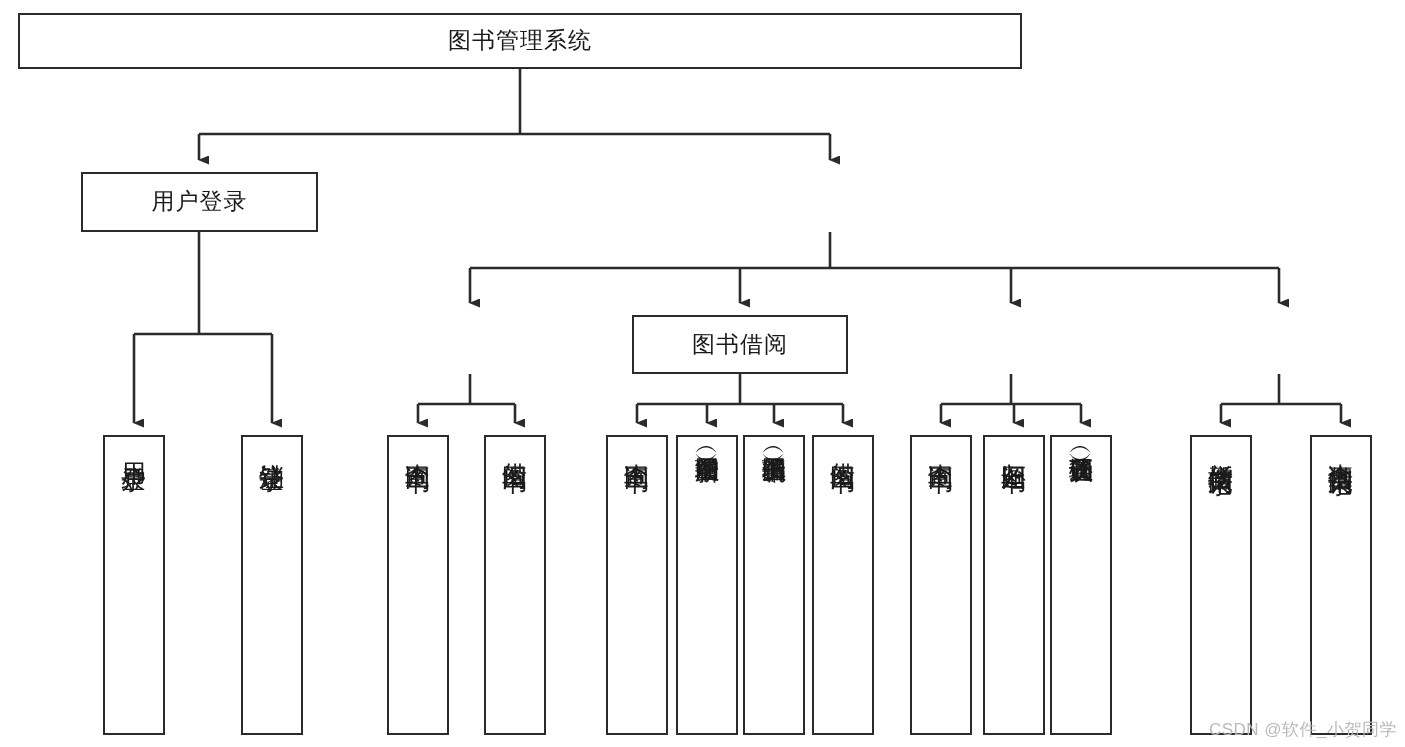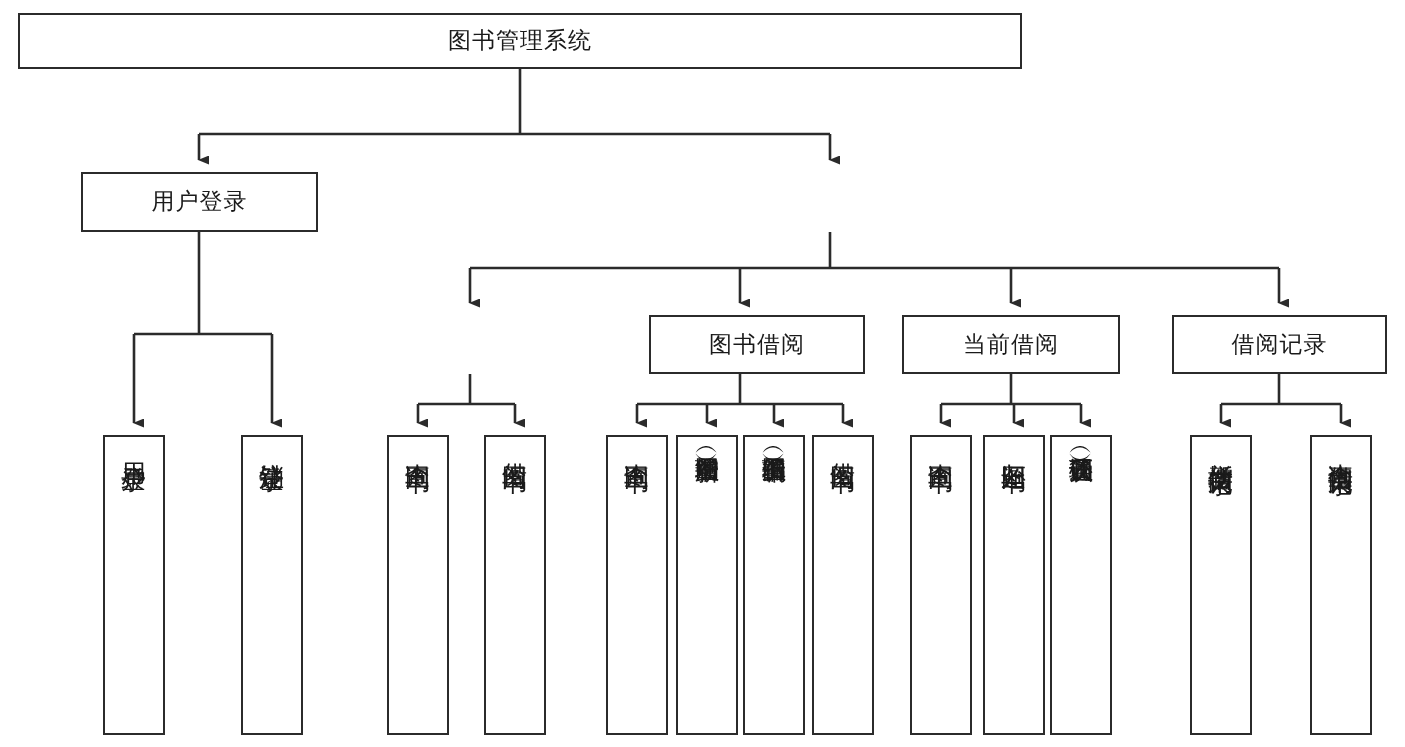--- a/index.html
+++ b/index.html
@@ -133,28 +133,22 @@
   </svg>
 
   <div class="node node-h node-root" style="left:18px; top:13px; width:1004px; height:56px;">
     <span class="label">图书管理系统</span>
   </div>
 
   <div class="node node-h" style="left:81px; top:172px; width:237px; height:60px;">
     <span class="label">用户登录</span>
   </div>
 
-  <div class="node node-h" style="left:632px; top:315px; width:216px; height:59px;margin-left:17px;">
+  <div class="node node-h" style="left:632px; top:315px; width:216px; height:59px;">
     <span class="label">图书借阅</span>
-  </div>
-  <div class="node node-h" style="left:902px; top:315px; width:218px; height:59px;">
-    <span class="label">当前借阅</span>
-  </div>
-  <div class="node node-h" style="left:1172px; top:315px; width:215px; height:59px;">
-    <span class="label">借阅记录</span>
   </div>
 
   <div class="node node-v" style="left:103px; top:435px; width:62px; height:300px;">
     <span class="label">用户登录</span>
   </div>
   <div class="node node-v" style="left:241px; top:435px; width:62px; height:300px;">
     <span class="label">注销登录</span>
   </div>
   <div class="node node-v" style="left:387px; top:435px; width:62px; height:300px;">
     <span class="label">查询图书</span>
@@ -183,14 +177,15 @@
   <div class="node node-v tall-text" style="left:1050px; top:435px; width:62px; height:300px;">
     <span class="label">确认归还（管理员）</span>
   </div>
   <div class="node node-v" style="left:1190px; top:435px; width:62px; height:300px;">
     <span class="label">新增借阅记录</span>
   </div>
   <div class="node node-v" style="left:1310px; top:435px; width:62px; height:300px;">
     <span class="label">查询借阅记录</span>
   </div>
 
+  <div class="watermark">CSDN @软件_小贺同学</div>
 
 </div>
 
 </body></html>

